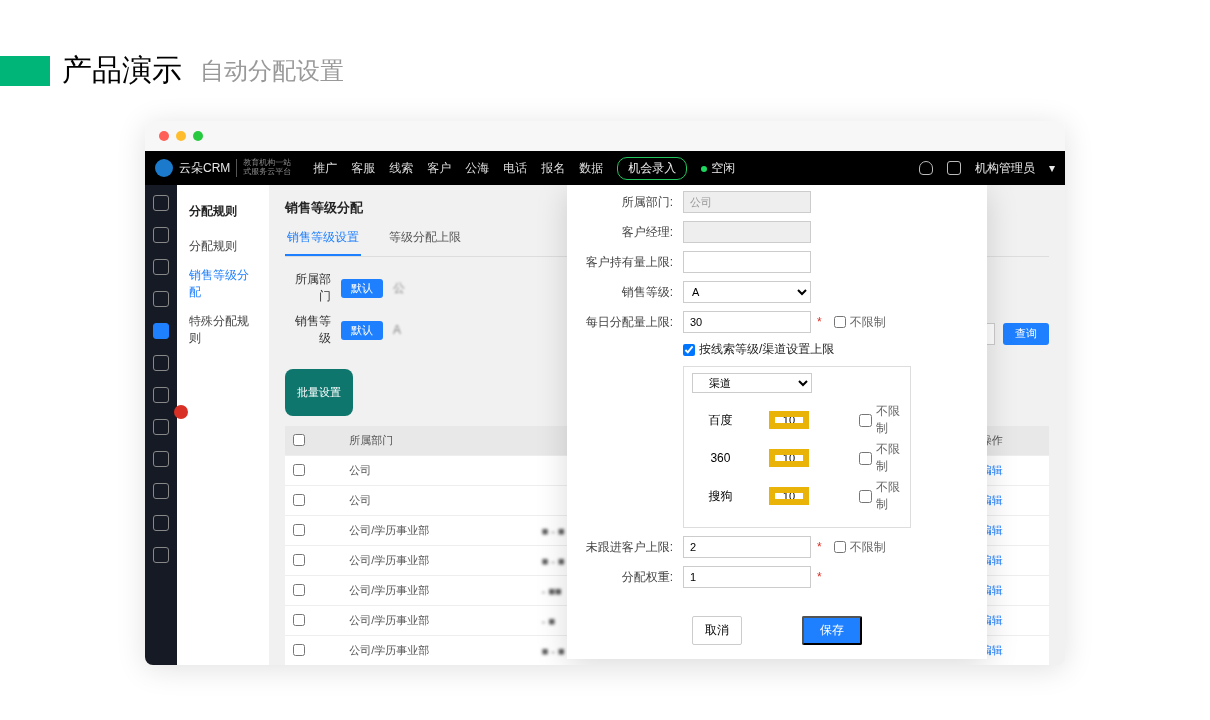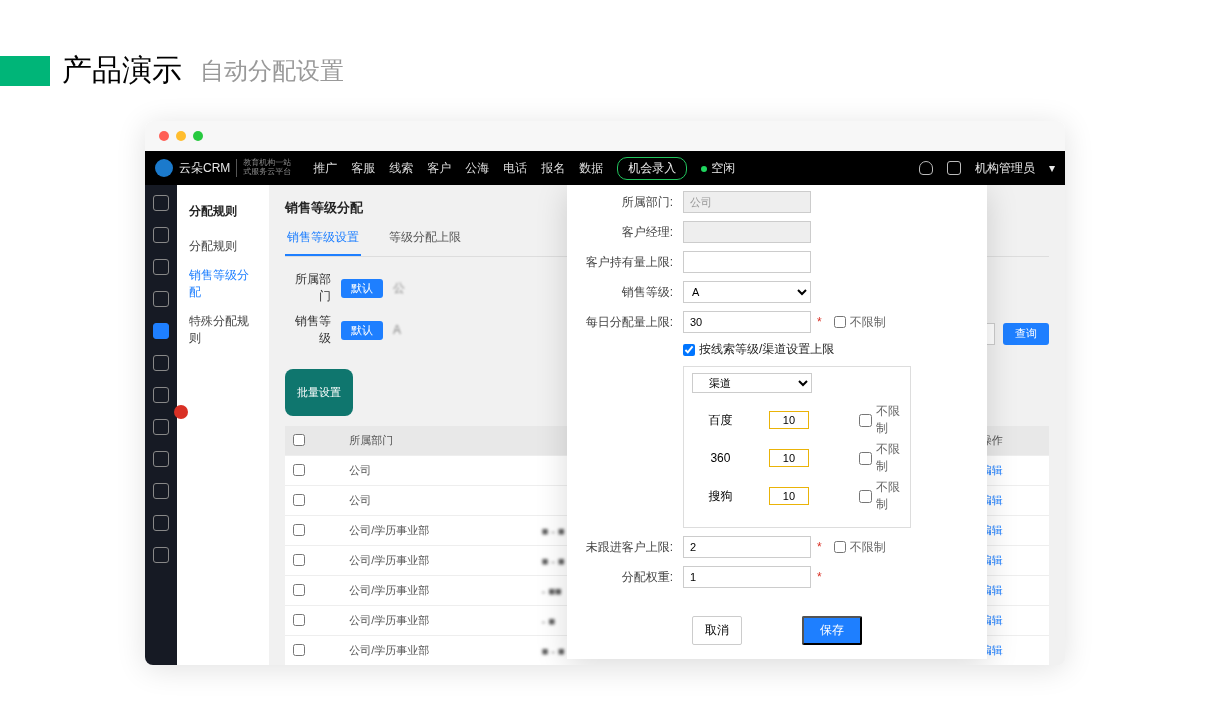--- a/index.html
+++ b/index.html
@@ -75,21 +75,21 @@
 .form-input { width: 128px; height: 22px; border: 1px solid #ccc; padding: 0 6px; font-size: 11px; background: #fff; }
 .form-input.disabled { background: #eee; color: #999; }
 .form-select { width: 128px; height: 22px; border: 1px solid #ccc; font-size: 11px; background: #fff; padding: 0 4px; }
 .req-star { color: #d93025; margin-left: 6px; }
 .chk-row { margin-left: 12px; display: inline-flex; align-items: center; gap: 4px; color: #666; }
 .chk-row input { width: 12px; height: 12px; }
 .sub-box { border: 1px solid #ddd; margin-left: 100px; width: 228px; padding: 6px 8px 10px; margin-bottom: 8px; }
 .sub-select { width: 120px; height: 20px; border: 1px solid #ccc; font-size: 11px; margin-bottom: 6px; background: #fff; padding: 0 12px; }
 .sub-row { display: flex; align-items: center; gap: 20px; margin: 4px 0; font-size: 12px; }
 .sub-row .name { width: 70px; text-align: center; }
-.sub-row .val { width: 40px; height: 18px; border: 1px solid #eab308; font-size: 11px; text-align: center; }
+.sub-row .val { width: 40px; height: 18px; border: 6px solid #eab308; font-size: 11px; text-align: center; }
 .sub-row .nl { margin-left: 30px; display: inline-flex; align-items: center; gap: 4px; color: #666; }
 .modal-ft { display: flex; justify-content: center; gap: 60px; padding: 8px 0 14px; }
 .btn-cancel { border: 1px solid #ccc; background: #fff; padding: 4px 12px; font-size: 12px; cursor: pointer; border-radius: 2px; }
 .btn-save { background: #1e7fff; color: #fff; padding: 4px 16px; font-size: 12px; cursor: pointer; border-radius: 2px; }
 </style>
 </head>
 <body>
 
 <div class="page-header">
   <div class="green-block"></div>

